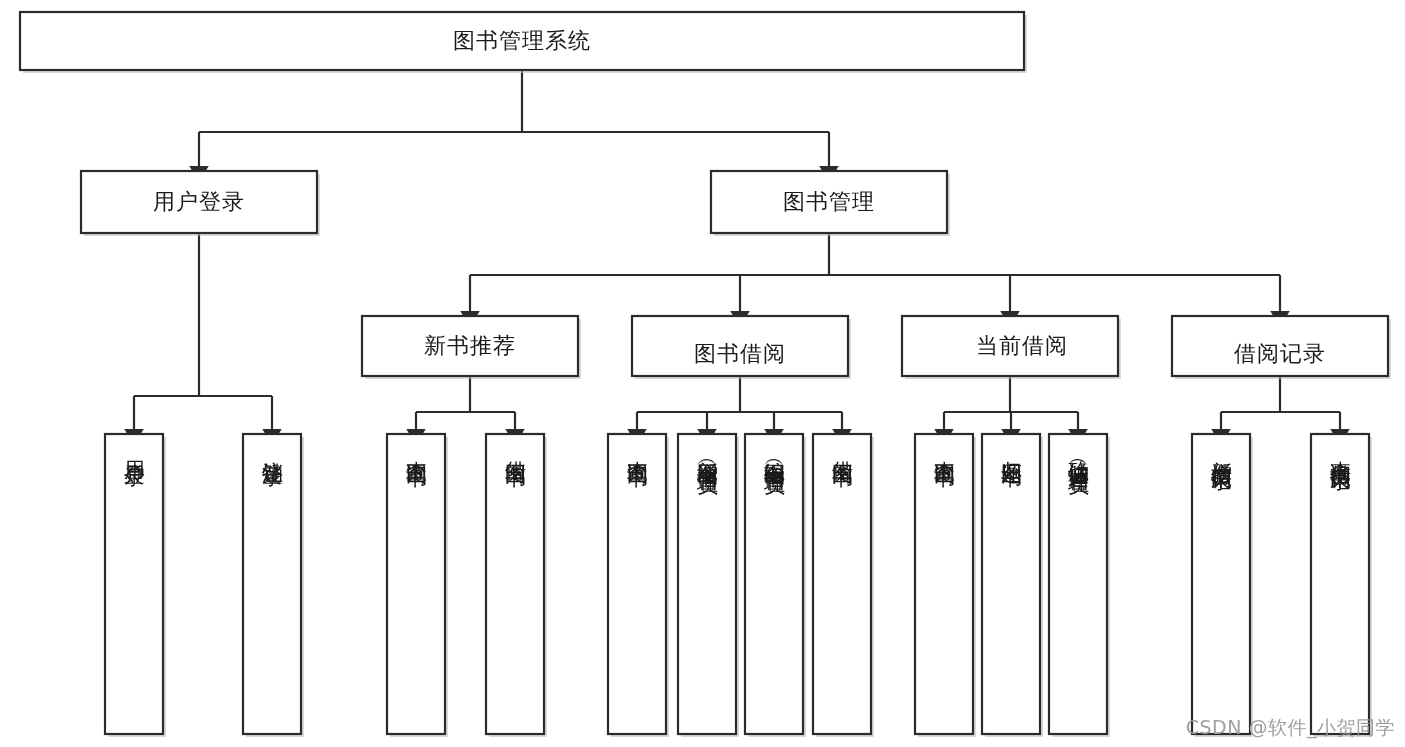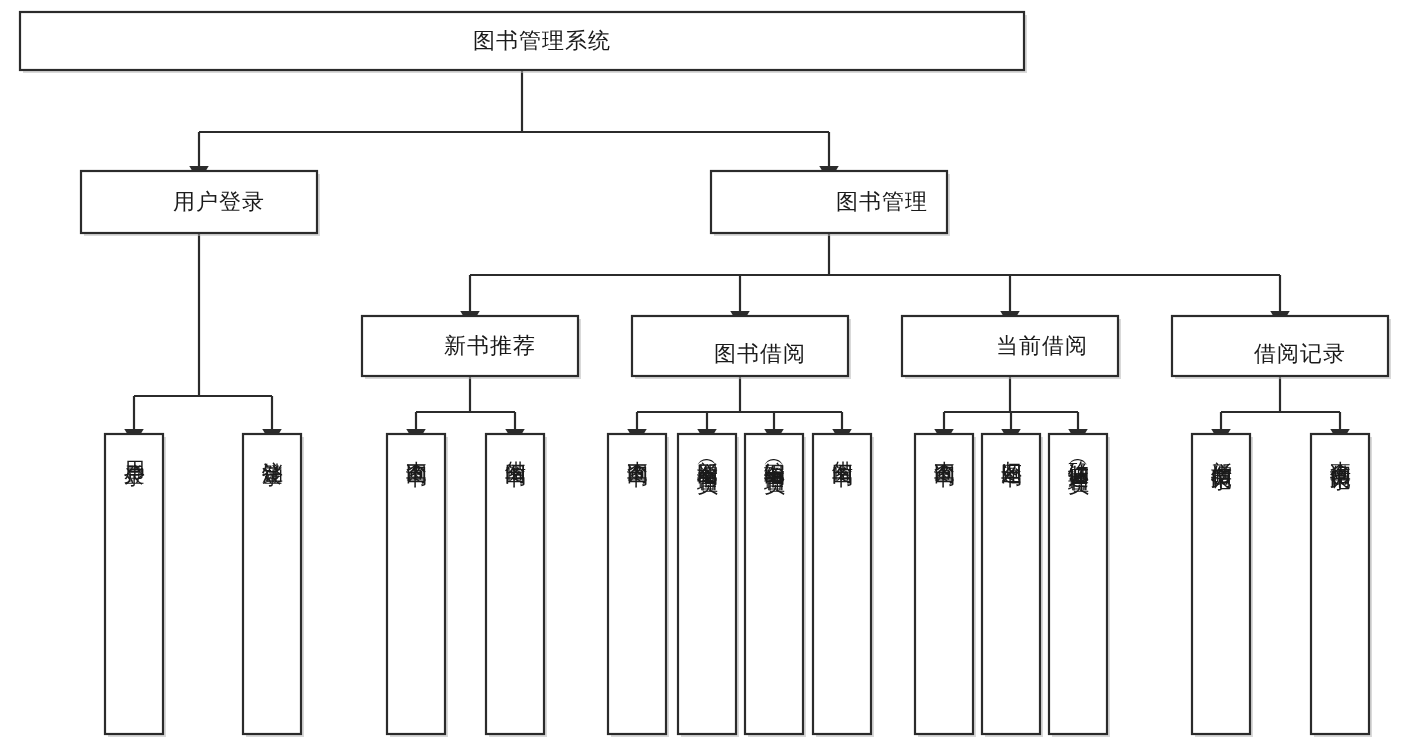--- a/index.html
+++ b/index.html
@@ -59,21 +59,20 @@
     color: #1a1a1a;
     letter-spacing: 2px;
     white-space: nowrap;
   }
   .hlabel-wrap {
     position: absolute;
     display: flex;
     align-items: center;
     justify-content: center;
     pointer-events: none;
-    margin-left: 20px;
   }
   .hlabel-text {
     font-family: "DejaVu Sans", "Liberation Sans", sans-serif;
     font-size: 22px;
     color: #1a1a1a;
     letter-spacing: 1px;
     white-space: nowrap;
   }
   .watermark {
     position: absolute;
@@ -178,21 +177,21 @@
       </g>
   </svg>
 
   <div id="label-layer">
       <div class="hlabel-wrap" style="left: 20px; top: 12px; width: 1004px; height: 58px;">
         <span class="hlabel-text">图书管理系统</span>
       </div>
       <div class="hlabel-wrap" style="left: 81px; top: 171px; width: 236px; height: 62px;">
         <span class="hlabel-text">用户登录</span>
       </div>
-      <div class="hlabel-wrap" style="left: 744px; top: 171px; width: 236px; height: 62px;">
+      <div class="hlabel-wrap" style="left: 711px; top: 171px; width: 236px; height: 62px;">
         <span class="hlabel-text">图书管理</span>
       </div>
       <div class="hlabel-wrap" style="left: 362px; top: 316px; width: 216px; height: 60px; text-align: center;">
         <span class="hlabel-text">新书推荐</span>
       </div>
       <div class="hlabel-wrap" style="left: 632px; top: 316px; width: 216px; height: 76px;">
         <span class="hlabel-text">图书借阅</span>
       </div>
       <div class="hlabel-wrap" style="left: 902px; top: 316px; width: 240px; height: 60px;">
         <span class="hlabel-text">当前借阅</span>
@@ -234,13 +233,14 @@
         <span class="vlabel-text">确认归还（管理员）</span>
       </div>
       <div class="vlabel-wrap" style="left: 1192px; top: 444px; width: 58px; height: 280px;">
         <span class="vlabel-text">新增借阅记录</span>
       </div>
       <div class="vlabel-wrap" style="left: 1311px; top: 444px; width: 58px; height: 280px;">
         <span class="vlabel-text">查询借阅记录</span>
       </div>
     </div>
 
+  <div class="watermark">CSDN @软件_小贺同学</div>
 </div>
 
 </body></html>

